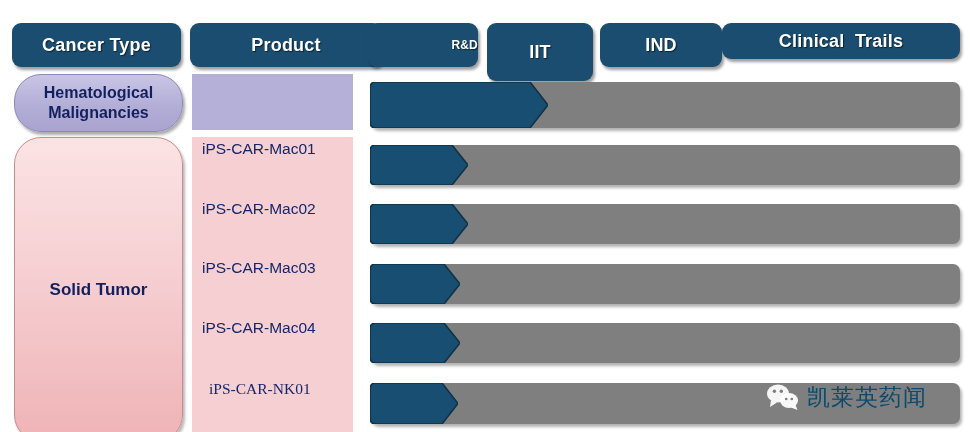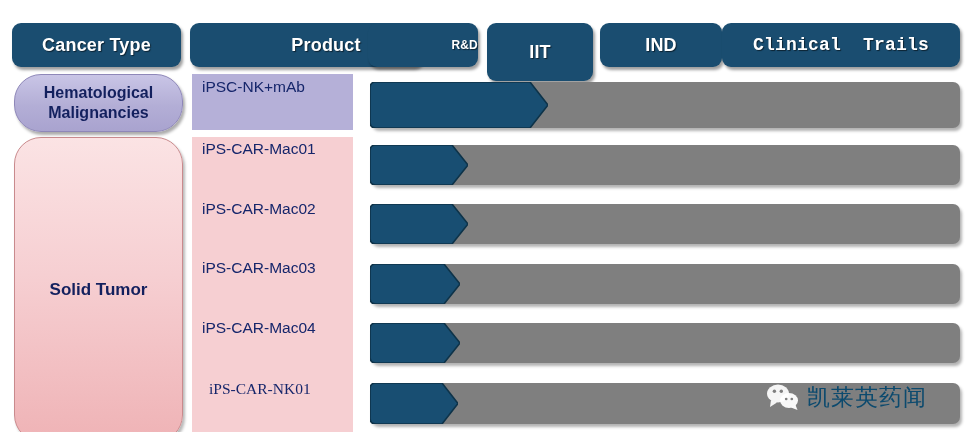--- a/index.html
+++ b/index.html
@@ -82,38 +82,37 @@
   }
   .wm-logo{width:34px;height:28px;position:relative;}
 </style>
 </head>
 <body>
 
 <div id="board">
 
   <div>
     <div class="hdr" style="left: 12px; top: 11px; width: 169px; height: 44px; font-size: 18px;"><span>Cancer Type</span></div>
-    <div class="hdr" style="left: 190px; top: 11px; width: 192px; height: 44px; font-size: 18px; padding-left: 40px;"><span>Product</span></div>
+    <div class="hdr" style="left: 190px; top: 11px; width: 192px; height: 44px; font-size: 18px;"><span>Product</span></div>
     <div class="hdr" style="left: 368px; top: 11px; width: 110px; height: 44px; font-size: 12px; justify-content: flex-end;"><span>R&amp;D</span></div>
     <div class="hdr" style="left: 487px; top: 11px; width: 106px; height: 58px; font-size: 18px;"><span>IIT</span></div>
     <div class="hdr" style="left: 600px; top: 11px; width: 122px; height: 44px; font-size: 18px;"><span>IND</span></div>
-    <div class="hdr" style="left: 722px; top: 11px; width: 238px; height: 44px; font-size: 18px; font-family: Liberation Mono, monospace;"><span>Clinical  Trails</span></div>
+    <div class="hdr" style="left: 722px; top: 11px; width: 238px; height: 36px; font-size: 18px;"><span>Clinical  Trails</span></div>
   </div>
 
   <div class="cat cat-heme" style="left: 14px; top: 62px; width: 167px; height: 56px;">
       <span>Hematological Malignancies</span>
     </div>
   <div class="cat cat-solid" style="left: 14px; top: 125px; width: 167px; height: 303px;">
       <span>Solid Tumor</span>
     </div>
 
   <div class="prodcell prod-heme" style="left: 192px; top: 62px; width: 161px; height: 56px;"></div>
   <div class="prodcell prod-solid" style="left: 192px; top: 125px; width: 161px; height: 303px;"></div>
 
-  <div class="prodlabel" style="left: 202px; top: 66px;">iPSC-NK+mAb</div>
   <div class="prodlabel" style="left: 202px; top: 128px;">iPS-CAR-Mac01</div>
   <div class="prodlabel" style="left: 202px; top: 188px;">iPS-CAR-Mac02</div>
   <div class="prodlabel" style="left: 202px; top: 247px;">iPS-CAR-Mac03</div>
   <div class="prodlabel" style="left: 202px; top: 307px;">iPS-CAR-Mac04</div>
   <div class="prodlabel" style="left: 209px; top: 368px; font-family: Liberation Serif, serif;">iPS-CAR-NK01</div>
 
   <div class="track" style="left: 370px; top: 70px; width: 590px; height: 46px;">
       <div class="fillwrap" style="width: 178px;">
         <svg width="178" height="46" viewBox="0 0 178 46">
           <path d="M 6 0 L 160 0 L 178 23 L 160 46 L 6 46 Q 0 46 0 40 L 0 6 Q 0 0 6 0 Z" fill="#184e72" stroke="#0e3349" stroke-width="1.6"></path>

